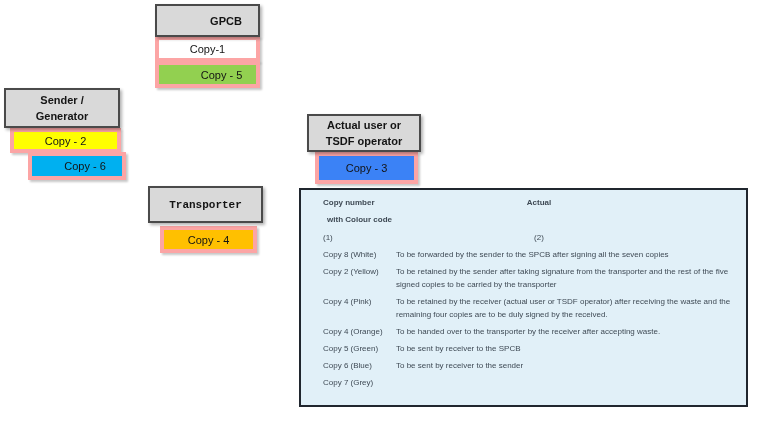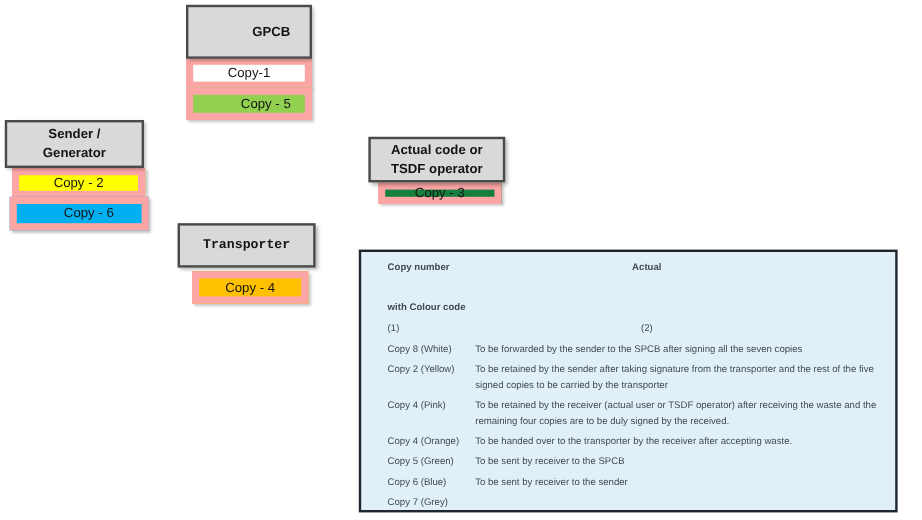--- a/index.html
+++ b/index.html
@@ -29,84 +29,84 @@
     font-weight: bold;
     font-size: 11px;
     line-height: 16px;
     color: #141414;
     text-align: center;
     box-shadow: 2px 2px 3px rgba(0,0,0,0.30);
     position: relative;
     z-index: 2;
   }
   .ecopy {
-    border: 6px solid #fca5a5;
+    border: 4px solid #fca5a5;
     box-sizing: border-box;
     display: flex;
     align-items: center;
     justify-content: center;
     font-size: 11px;
     color: #141414;
     box-shadow: 2px 2px 2px rgba(0,0,0,0.22);
     position: relative;
     z-index: 1;
   }
 
   
   #purpose-table {
     position: absolute;
     left: 299px;
-    top: 208px;
+    top: 188px;
     width: 449px;
     height: 219px;
     box-sizing: border-box;
     background: #e1f0f8;
     border: 2px solid #20262e;
     padding: 6px 6px 0 22px;
     font-size: 8px;
     line-height: 13px;
     color: #3f4a55;
   }
   .trow { display: flex; }
   .tc1 { width: 73px; flex: none; padding-right: 4px; box-sizing: border-box; }
   .tc2 { flex: 1; padding-right: 6px; }
   .tc2c { flex: 1; text-align: center; padding-right: 58px; }
   .bold { font-weight: bold; }
-  .hline2 { margin-top: 20px; }
+  .hline2 { margin-top: 4px; text-align: right; }
   .hline3 { margin-top: 5px; }
   .drow { margin-top: 4px; }
 </style>
 </head>
 <body>
 
 <div id="canvas">
 
   <div class="entity" style="left:155px; top:4px; width:105px;">
-    <div class="ehead" style="height:45px;padding-left:37px;">
+    <div class="ehead" style="height:33px;padding-left:37px;">
       <div>GPCB</div>
     </div>
     <div class="ecopy" style="height: 26px; margin-top: -1px; background-color: rgb(255, 255, 255);">Copy-1</div>
     <div class="ecopy" style="height: 27px; margin-top: -1px; background-color: rgb(146, 208, 80); padding-left: 28px;">Copy - 5</div>
   </div>
 
-  <div class="entity" style="left:4px; top:100px; width:116px;">
+  <div class="entity" style="left:4px; top:88px; width:116px;">
     <div class="ehead" style="height:40px;">
       <div>Sender /</div>
       <div>Generator</div>
     </div>
     <div class="ecopy" style="height: 25px; width: 111px; margin-left: 6px; background-color: rgb(255, 255, 0);">Copy - 2</div>
-    <div class="ecopy" style="height: 28px; width: 116px; margin-left: 4px; margin-top: -1px; background-color: rgb(0, 176, 240); padding-left: 16px;">Copy - 6</div>
+    <div class="ecopy" style="height: 28px; width: 98px; margin-left: 24px; margin-top: -1px; background-color: rgb(0, 176, 240); padding-left: 16px;">Copy - 6</div>
   </div>
 
   <div class="entity" style="left:307px; top:114px; width:114px;">
     <div class="ehead" style="height:38px;">
-      <div>Actual code or</div>
+      <div>Actual user or</div>
       <div>TSDF operator</div>
     </div>
-    <div class="ecopy" style="height: 18px; width: 103px; margin-left: 8px; background-color: #15803d;">Copy - 3</div>
+    <div class="ecopy" style="height: 32px; width: 103px; margin-left: 8px; background-color: #3b82f6;">Copy - 3</div>
   </div>
 
   <div class="entity" style="left:148px; top:186px; width:115px;">
     <div class="ehead" style="height:37px;font-family:Liberation Mono, monospace;">
       <div>Transporter</div>
     </div>
     <div class="ecopy" style="height: 27px; width: 97px; margin-left: 12px; margin-top: 3px; background-color: rgb(255, 192, 0);">Copy - 4</div>
   </div>
 
   <div id="purpose-table">

